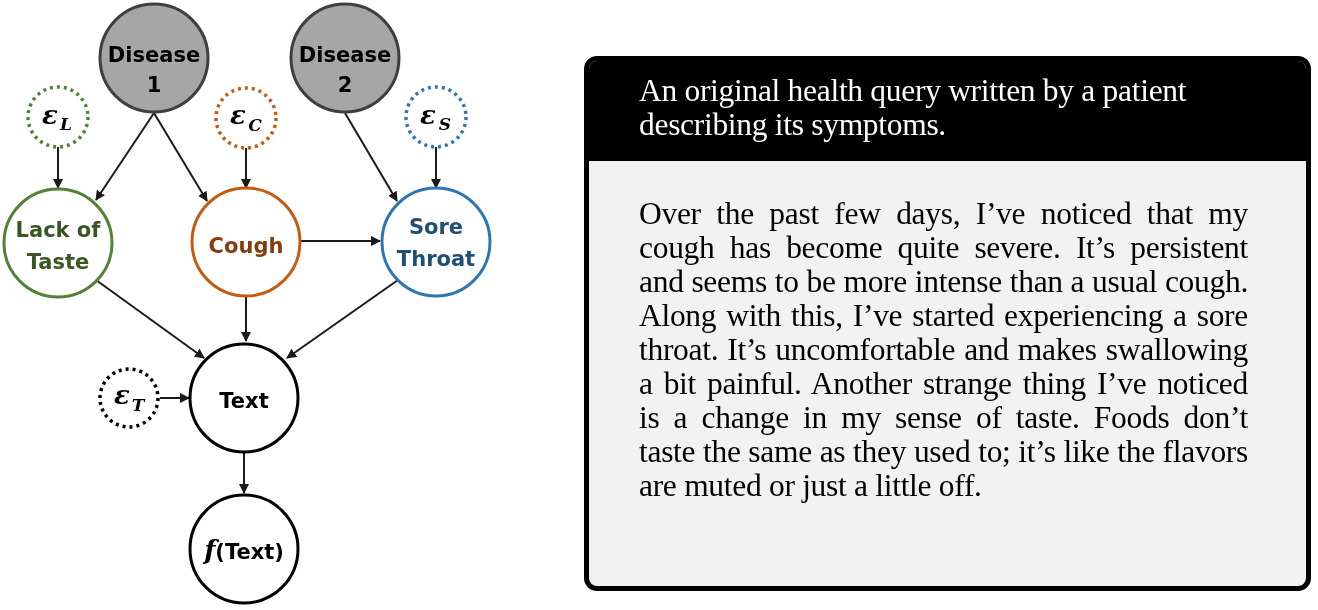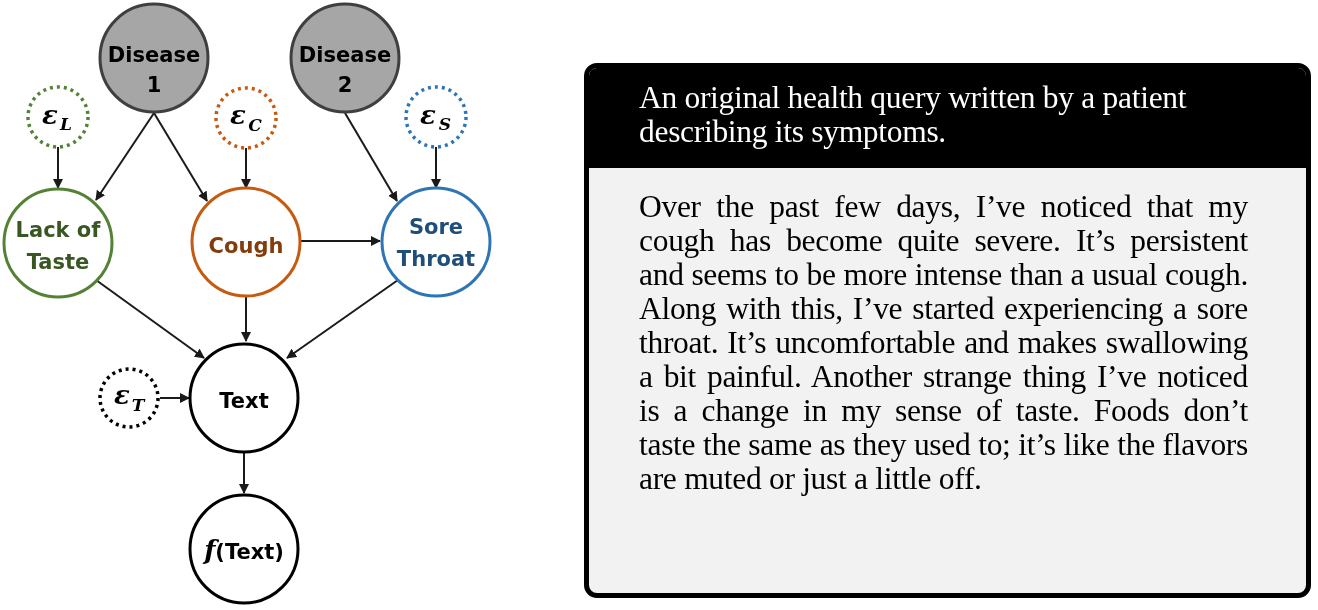--- a/index.html
+++ b/index.html
@@ -1,34 +1,34 @@
 <!DOCTYPE html>
 <html><head>
 <meta charset="utf-8">
 <style>
   html, body { margin:0; padding:0; background:#ffffff; }
   body { width:1318px; height:610px; position:relative; overflow:hidden; }
   #diagram { position:absolute; left:0; top:0; }
   .node-label { font-family: "DejaVu Sans", sans-serif; font-weight:bold; font-size:21px; }
   .eps-label { font-family: "DejaVu Serif", serif; font-weight:bold; font-style:italic; }
   #query-box {
-    position:absolute; left:584px; top:63px; width:727px; height:535px;
+    position:absolute; left:584px; top:56px; width:727px; height:535px;
     box-sizing:border-box; border:5px solid #000; border-radius:13px;
     background:#f2f2f2; overflow:hidden;
   }
   #query-header {
     background:#000; color:#fff;
     font-family: "Liberation Serif", serif; font-size:31.5px; line-height:34px;
     padding:13px 48px 14px 50px; height:100px; box-sizing:border-box;
     letter-spacing:-0.3px;
   }
   #query-body {
     color:#000;
     font-family: "Liberation Serif", serif; font-size:31.5px; line-height:34px;
-    padding:22px 58px 0 50px; text-align:justify; hyphens:manual;
+    padding:36px 58px 0 50px; text-align:justify; hyphens:manual;
     letter-spacing:-0.3px;
   }
 </style>
 </head>
 <body>
 
 <svg id="diagram" width="580" height="610" viewBox="0 0 580 610">
   <defs>
     <marker id="arrow" markerWidth="10" markerHeight="10" refX="9" refY="5" orient="auto" markerUnits="userSpaceOnUse">
       <path d="M0,0 L10,5 L0,10 z" fill="#1a1a1a"></path>

